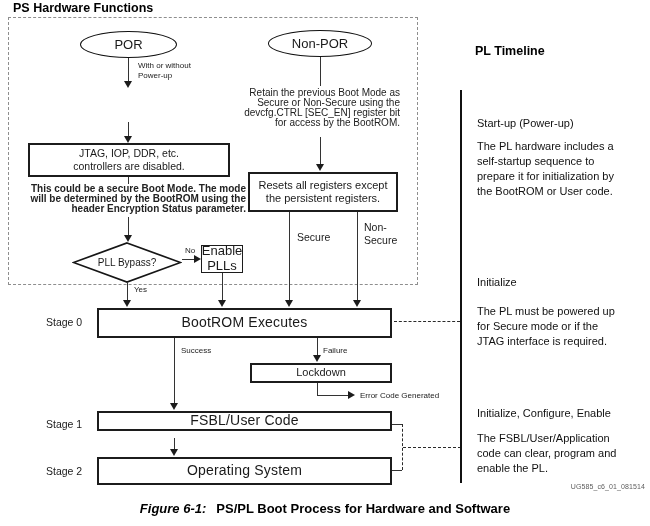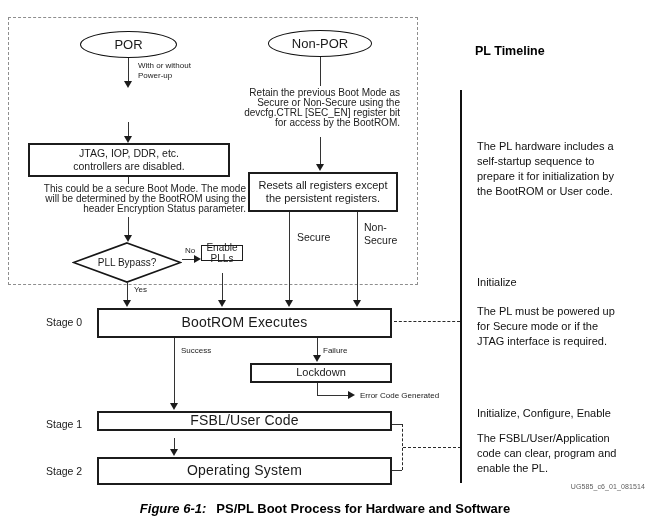--- a/index.html
+++ b/index.html
@@ -58,54 +58,55 @@
 
   svg { display:block; }
   .diamond-text { position:absolute; left:72px; top:242px; width:110px; height:41px;
                   display:flex; align-items:center; justify-content:center; font-size:10px; }
 </style>
 </head>
 <body>
 
 <div id="canvas">
 
+  <div class="ps-title">PS Hardware Functions</div>
   <div class="dashed-box"></div>
 
   <div class="ellipse" style="left:80px; top:31px; width:97px; height:27px;">
     <span>POR</span>
   </div>
   <div class="vline" style="left:127.5px; top:58px; height:25px;"></div>
   <div class="ah-down" style="left:123.5px; top:81px;"></div>
   <div class="lbl-s pre" style="left:138px; top:61px;">With or without
 Power-up</div>
 
 
   <div class="vline" style="left:127.5px; top:122px; height:15px;"></div>
   <div class="ah-down" style="left:123.5px; top:136px;"></div>
 
   <div class="node pre" style="left:28px; top:143px; width:202px; height:34px; font-size:10.5px;">JTAG, IOP, DDR, etc.
 controllers are disabled.</div>
 
   <div class="vline" style="left:127.5px; top:177px; height:7px;"></div>
-  <div class="note pre" style="left:10px; top:184px; width:236px;">This could be a secure Boot Mode. The mode
+  <div class="note pre" style="left:10px; top:184px; width:236px;font-weight:bold;">This could be a secure Boot Mode. The mode
 will be determined by the BootROM using the
 header Encryption Status parameter.</div>
   <div class="vline" style="left:127.5px; top:217px; height:20px;"></div>
   <div class="ah-down" style="left:123.5px; top:235px;"></div>
 
   <svg class="abs" style="left:72px; top:242px;" width="110" height="41" viewBox="0 0 110 41">
     <polygon points="55,1 108.5,20.5 55,40 1.5,20.5" fill="#ffffff" stroke="#161616" stroke-width="1.7"></polygon>
   </svg>
   <div class="diamond-text">PLL Bypass?</div>
 
   <div class="lbl-s" style="left:185px; top:246px;">No</div>
   <div class="hline" style="left:182px; top:258.5px; width:13px;"></div>
   <div class="ah-right" style="left:194px; top:254.5px;"></div>
 
-  <div class="node thin pre" style="left:201px; top:245px; width:42px; height:16px; font-size:10px; line-height:1.15;">Enable
+  <div class="node thin pre" style="left:201px; top:245px; width:42px; height:28px; font-size:13px; line-height:1.15;">Enable
 PLLs</div>
 
   <div class="vline" style="left:126.5px; top:282px; height:20px;"></div>
   <div class="ah-down" style="left:122.5px; top:300px;"></div>
   <div class="lbl-s" style="left:134px; top:285px;">Yes</div>
 
   <div class="vline" style="left:221.5px; top:273px; height:29px;"></div>
   <div class="ah-down" style="left:217.5px; top:300px;"></div>
 
   <div class="ellipse" style="left:268px; top:30px; width:104px; height:27px;">
@@ -160,20 +161,21 @@
   <div class="node big-label" style="left:97px; top:457px; width:295px; height:28px;">Operating System</div>
 
   <div class="hline" style="left:392px; top:423.5px; width:10px;"></div>
   <div class="hline" style="left:392px; top:469.5px; width:10px;"></div>
   <div class="vdash" style="left:401.5px; top:424px; height:46px;"></div>
   <div class="hdash" style="left:403px; top:446.5px; width:58px;"></div>
 
   <div class="tl-head" style="top:44px;padding-left:27px;">PL Timeline</div>
   <div class="abs" style="left:460px; top:90px; width:2px; height:393px; background:#111;"></div>
 
+  <div class="tl-title" style="top:117px;">Start-up (Power-up)</div>
   <div class="tl-body pre" style="top:139px;">The PL hardware includes a
 self-startup sequence to
 prepare it for initialization by
 the BootROM or User code.</div>
 
   <div class="tl-title" style="top:276px;">Initialize</div>
   <div class="tl-body pre" style="top:304px;">The PL must be powered up
 for Secure mode or if the
 JTAG interface is required.</div>
 

